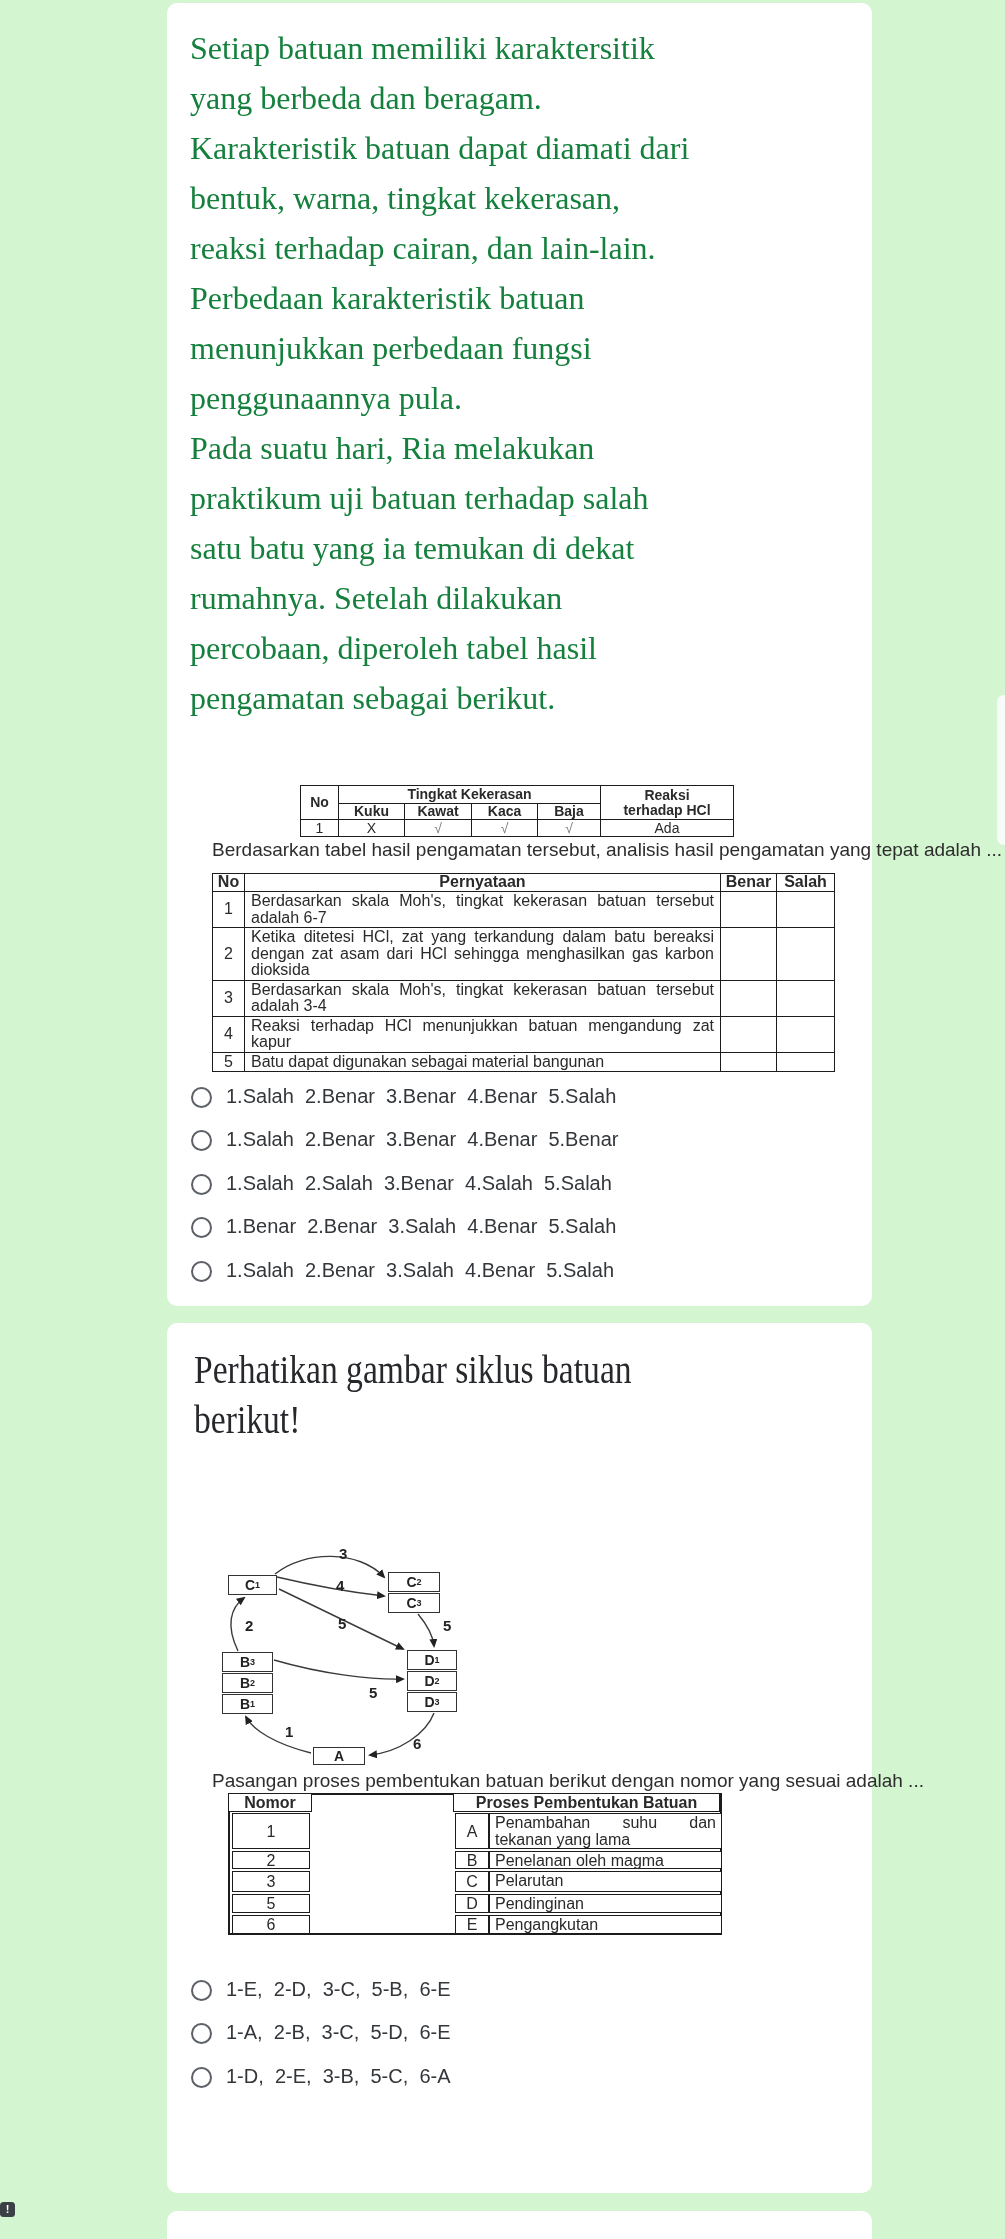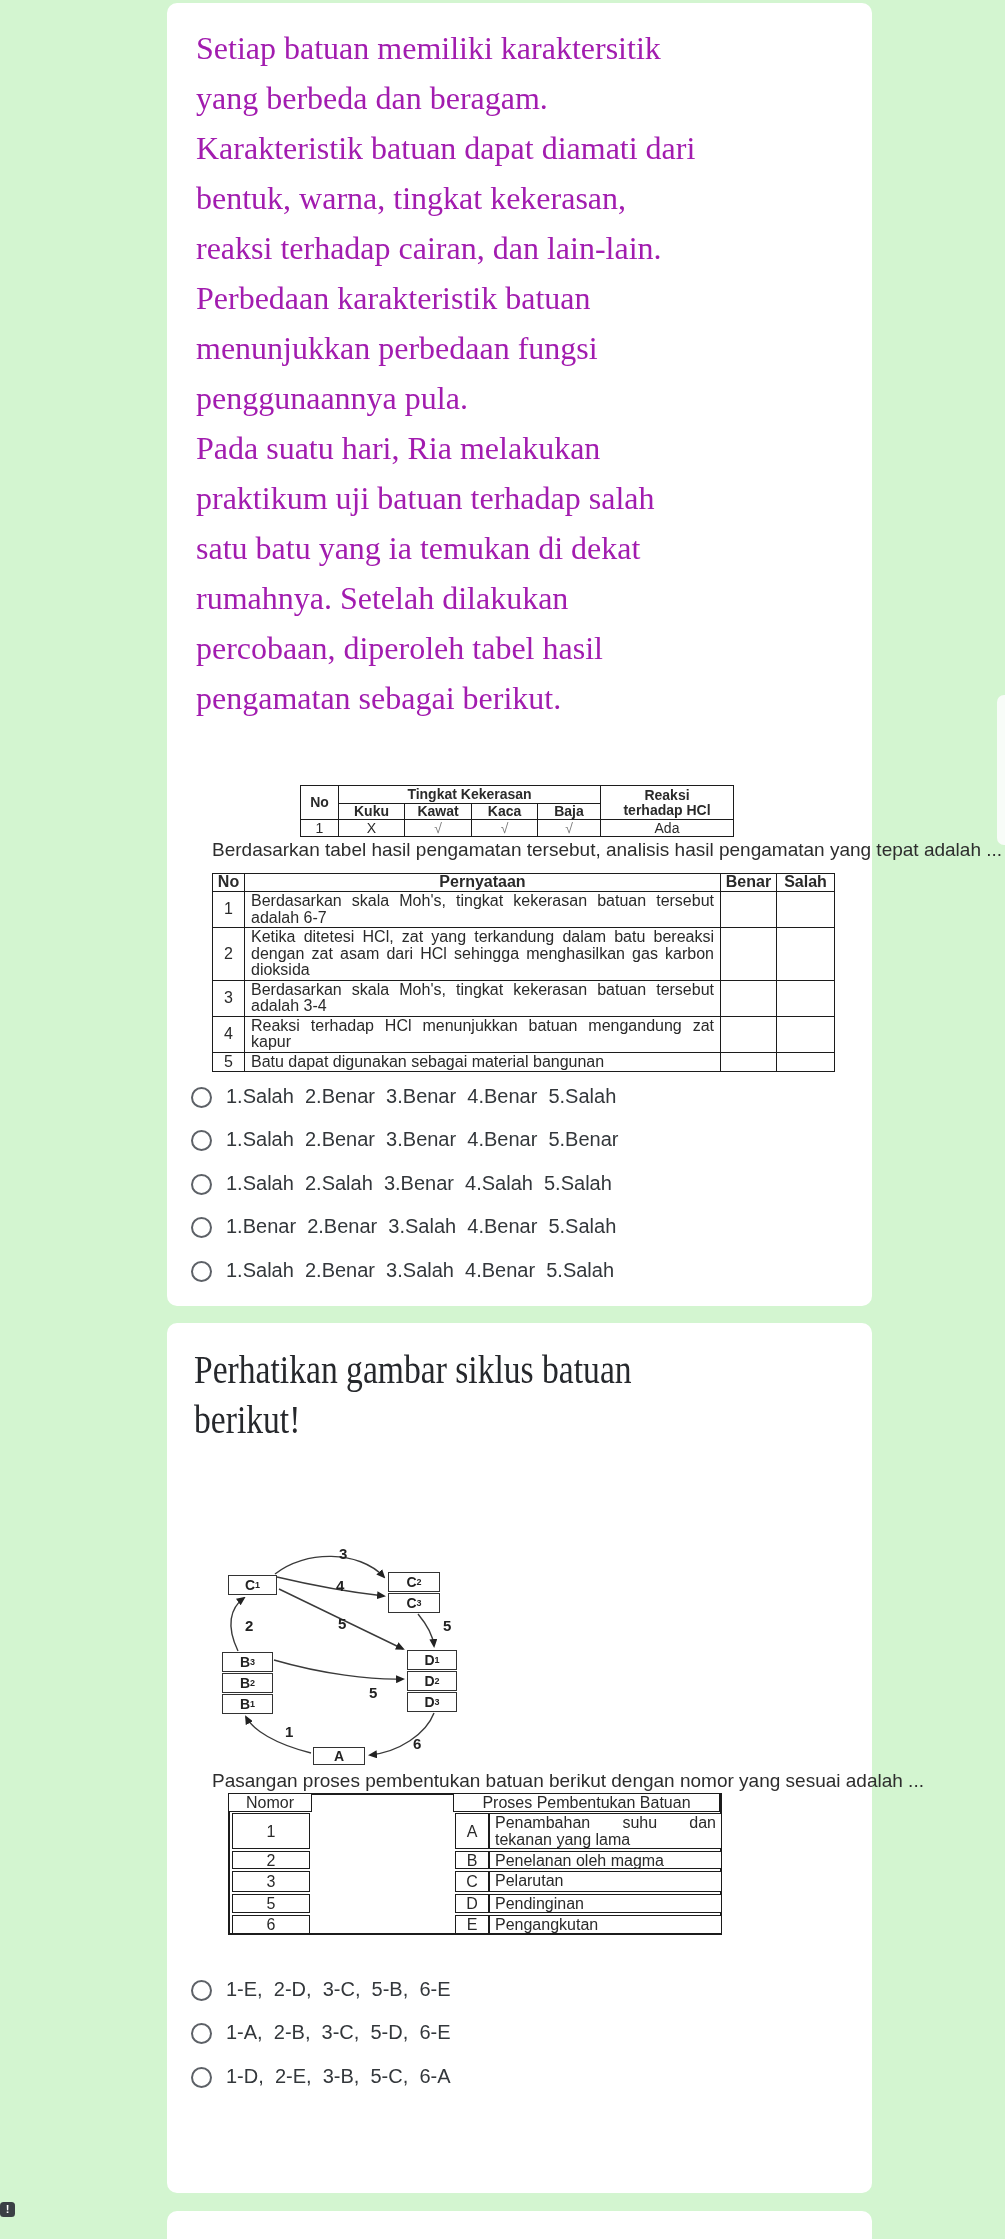--- a/index.html
+++ b/index.html
@@ -11,23 +11,23 @@
   .card{
     position:absolute;left:167px;width:705px;background:#ffffff;
     border-radius:10px;
   }
   #card1{top:3px;height:1303px;}
   #card2{top:1323px;height:870px;}
   #card3{top:2211px;height:60px;}
 
   
   .passage{
-    position:absolute;left:29px;top:20px;width:680px;
+    position:absolute;left:23px;top:20px;width:680px;
     font-family:"Liberation Serif","DejaVu Serif",serif;
-    font-size:32px;line-height:50px;color:#a21caf;
+    font-size:32px;line-height:50px;color:#15803d;
     white-space:pre-wrap;
   }
   .q2title{
     position:absolute;left:27px;top:22px;width:780px;
     font-family:"Liberation Serif","DejaVu Serif",serif;
     font-size:40px;line-height:50px;color:#26282c;
     white-space:pre-wrap;
     transform:scaleX(0.84);transform-origin:left top;
   }
 
@@ -92,21 +92,21 @@
   
   .mt{
     position:absolute;left:61px;top:470px;width:494px;height:142px;
     border:2px solid #1c1c1c;box-sizing:border-box;
   }
   .mt .cell{
     position:absolute;border:1.5px solid #1c1c1c;box-sizing:border-box;
     font-size:16px;color:#2a2a2a;display:flex;align-items:center;justify-content:center;
     background:#fff;line-height:17px;
   }
-  .mt .hdr{font-weight:normal;}
+  .mt .hdr{font-weight:bold;}
   .mt .nomor-hdr{left:-2px;top:-2px;width:84px;height:19px;}
   .mt .proses-hdr{left:223px;top:-2px;width:267px;height:19px;}
   .mt .desc{justify-content:flex-start;padding:0 5px;display:block;}
   .mt .desc.just{text-align:justify;}
 
   
   .alert-badge{
     position:absolute;left:0;top:2202px;width:15px;height:15px;background:#3b4045;
     border-radius:3.5px;color:#fff;font-size:11px;font-weight:bold;
     display:flex;align-items:center;justify-content:center;line-height:1;

